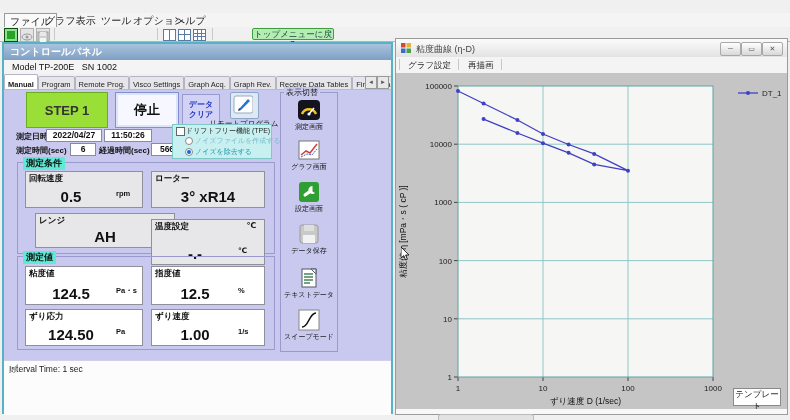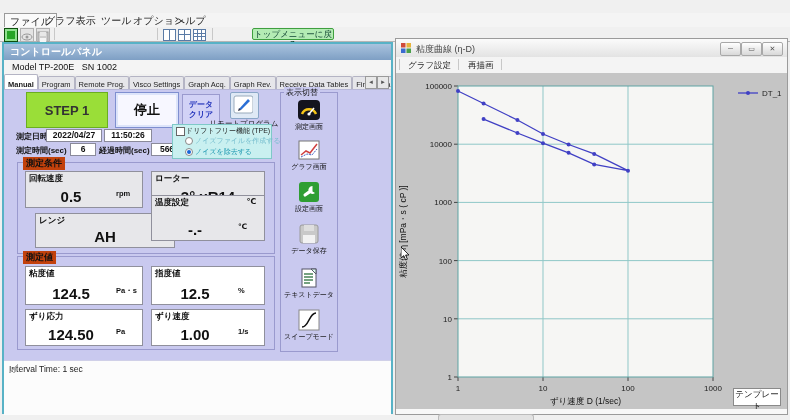--- a/index.html
+++ b/index.html
@@ -53,21 +53,21 @@
   .drift{position:absolute;left:168px;top:34px;width:100px;height:35px;background:#c9f0f0;
     border:1px solid #7fc8c8;box-sizing:border-box;}
   .drift-title{position:absolute;left:13px;top:1px;font-size:7px;color:#222;white-space:nowrap;}
   .chk{position:absolute;left:3px;top:2px;width:7px;height:7px;background:#fff;border:1px solid #666;}
   .radio-row{position:absolute;left:12px;height:9px;font-size:7px;white-space:nowrap;}
   .radio{display:inline-block;width:6px;height:6px;border:1px solid #888;border-radius:50%;
     background:#fff;vertical-align:middle;margin-right:2px;position:relative;}
   .radio.on::after{content:"";position:absolute;left:1px;top:1px;width:4px;height:4px;border-radius:50%;background:#1565d8;}
   
   .grp{position:absolute;border:1px solid #9a9ace;}
-  .grp-title{position:absolute;left:5px;top:-6px;background:#c2410c;font-size:9px;font-weight:bold;
+  .grp-title{position:absolute;left:5px;top:-6px;background:#5eead4;font-size:9px;font-weight:bold;
     color:#111;padding:0 3px;white-space:nowrap;}
   .vbox{position:absolute;border:1px solid #90909c;box-sizing:border-box;padding-left:26px;}
   .vbox.cond{background:#e7e7ea;}
   .vbox.meas{background:#fff;}
   .vlabel{position:absolute;left:3px;top:1px;font-size:8.5px;font-weight:bold;color:#111;white-space:nowrap;}
   .vlabel-unit{position:absolute;right:8px;top:1px;font-size:8px;font-weight:bold;color:#111;}
   .vrow{position:absolute;left:0;bottom:2px;width:100%;display:flex;align-items:flex-start;}
   .vval{flex:1;text-align:center;font-size:15px;font-weight:bold;color:#111;line-height:16px;}
   .vunit{width:26px;font-size:7.5px;font-weight:bold;color:#111;padding-bottom:2px;}
   
@@ -218,21 +218,21 @@
           <div class="vrow">
               <span class="vval">3°  xR14</span>
             </div>
         </div>
         <div class="vbox cond" style="left:17px;top:50px;width:140px;height:35px">
           <span class="vlabel">レンジ</span>
           <div class="vrow">
               <span class="vval">AH</span>
             </div>
         </div>
-        <div class="vbox cond" style="left:133px;top:32px;width:114px;height:46px">
+        <div class="vbox cond" style="left:133px;top:56px;width:114px;height:46px">
           <span class="vlabel">温度設定</span>
           <span class="vlabel-unit">℃</span>
           <div class="vrow">
               <span class="vval">-.-</span>
               <span class="vunit">℃</span>
             </div>
         </div>
       </div>
 
       <div class="grp" style="left:13px;top:166px;width:256px;height:92px">

